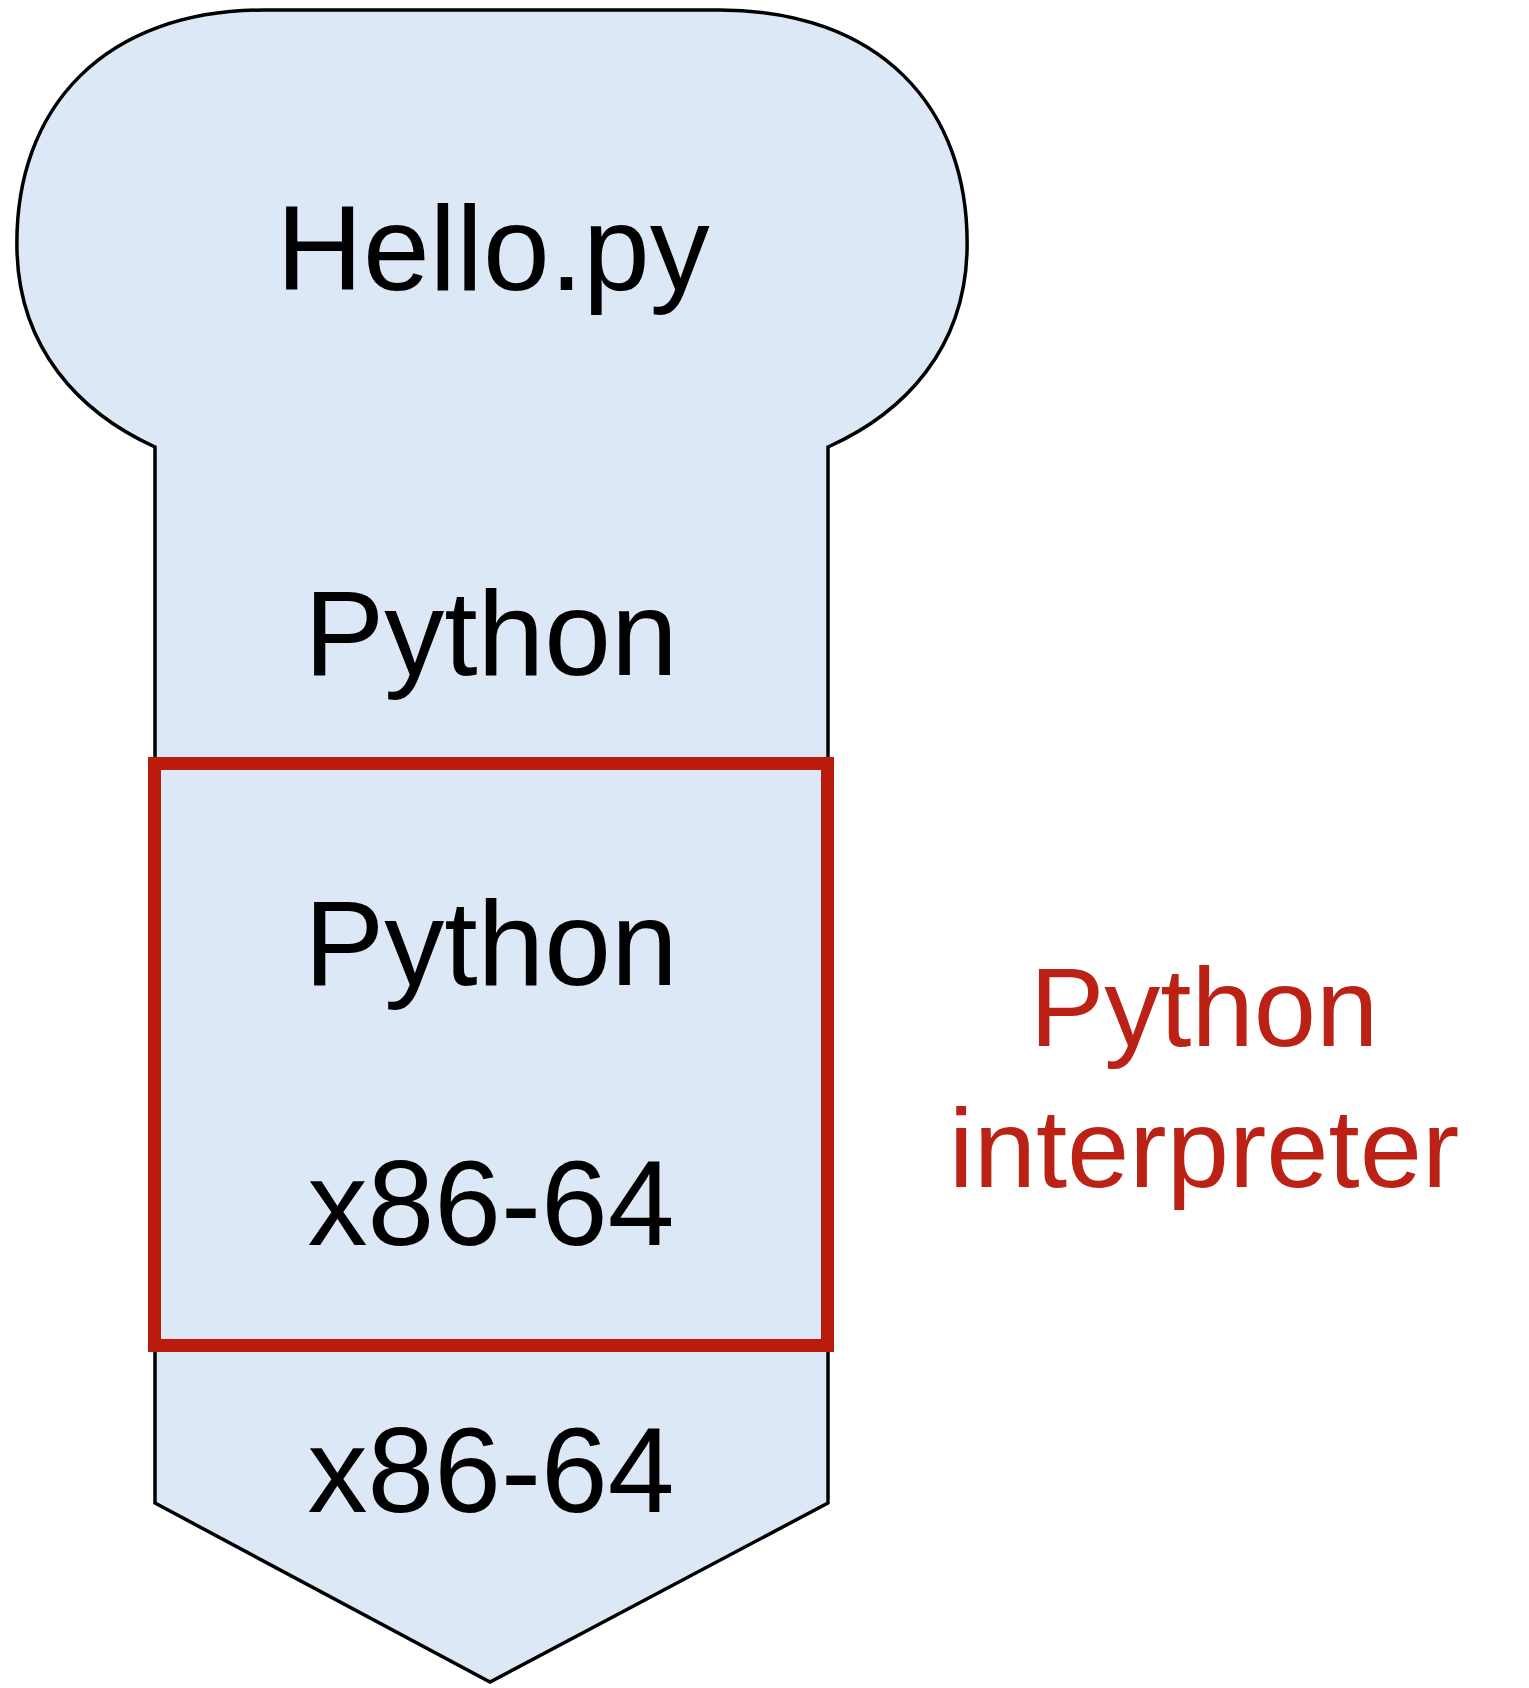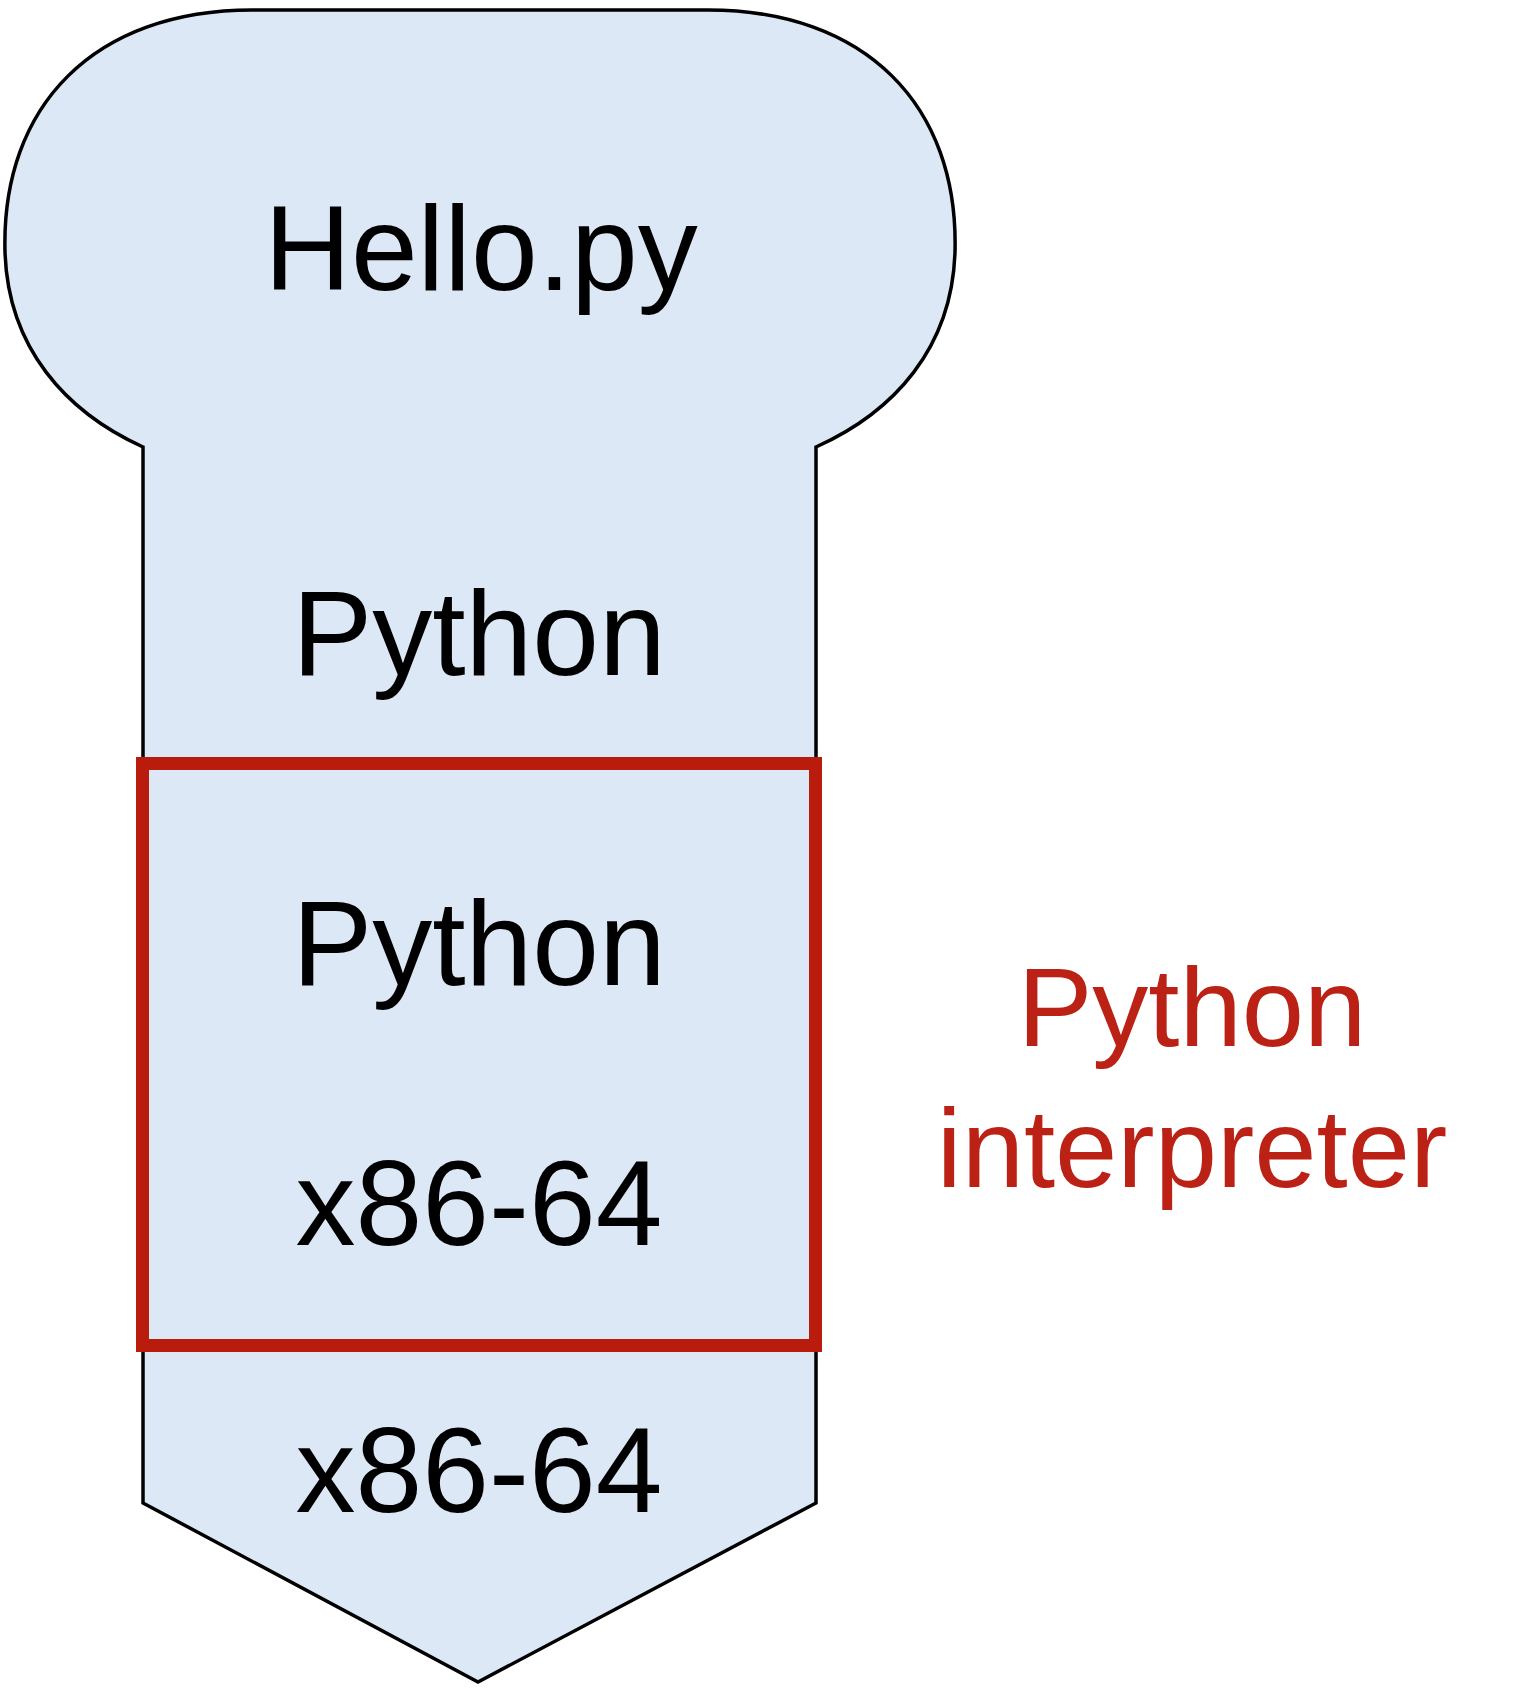--- a/index.html
+++ b/index.html
@@ -8,20 +8,21 @@
     background: #ffffff;
     width: 1529px;
     height: 1688px;
     overflow: hidden;
     font-family: "Liberation Sans", sans-serif;
   }
   .stage {
     position: relative;
     width: 1223px;
     height: 1688px;
+    padding-left: 12px;
   }
   svg.diagram {
     display: block;
     width: 1529px;
     height: 1688px;
   }
   .shape-outline {
     stroke: #000000;
     stroke-width: 3.5;
     stroke-linejoin: miter;

